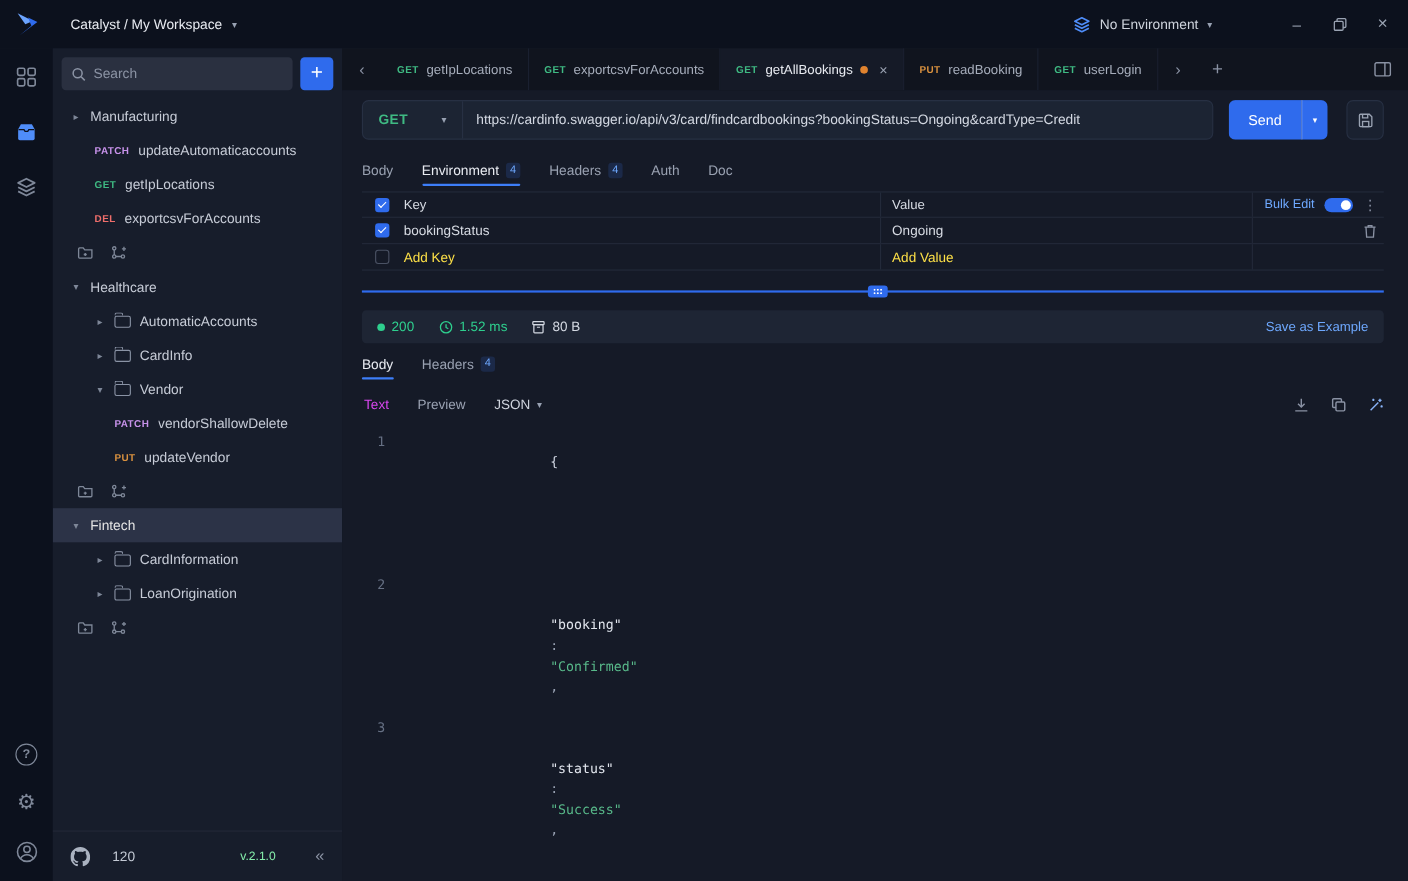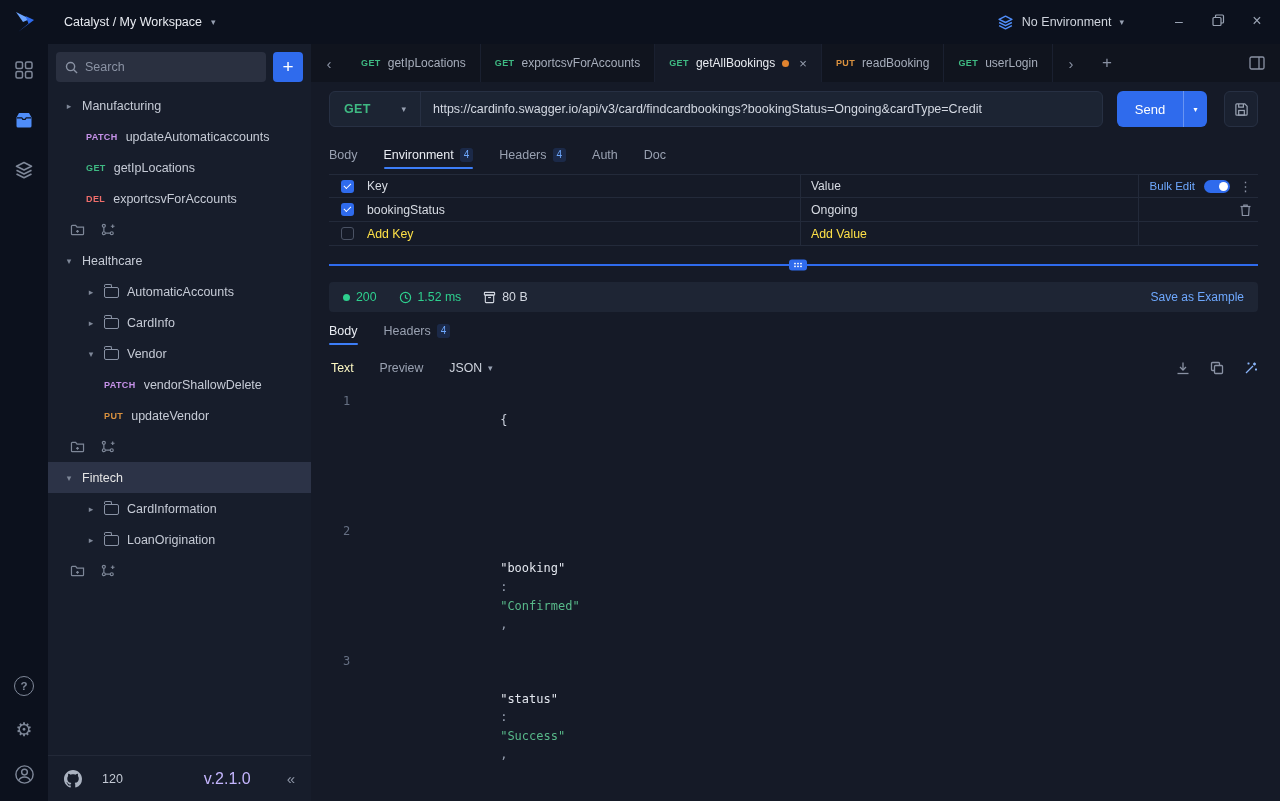--- a/index.html
+++ b/index.html
@@ -7,21 +7,21 @@
   body { background:#151a27; color:#d6dae2; font-family:"Liberation Sans",sans-serif; }
   svg { display:block; }
 
   .app { display:flex; flex-direction:column; height:100%; }
 
   
   .topbar { height:44px; background:#0c111d; display:flex; align-items:center; padding:0 16px 0 12px; flex:none; }
   .logo { width:26px; height:26px; margin-right:26px; }
   .ws-btn { display:flex; align-items:center; gap:9px; color:#e8ebf1; font-size:12.5px; cursor:pointer; }
   .caret-txt { font-size:9px; color:#98a1b2; }
-  .top-right { margin-left:auto; display:flex; align-items:flex-start; }
+  .top-right { margin-left:auto; display:flex; align-items:center;gap:22px; }
   .env { display:flex; align-items:center; gap:8px; color:#cfd4dd; font-size:12.5px; cursor:pointer; }
   .win { display:flex; align-items:center; gap:25px; margin-left:48px; color:#9aa3b3; }
   .win .wbtn { width:14px; height:14px; display:flex; align-items:center; justify-content:center; font-size:14px; cursor:pointer; }
 
   
   .bodyrow { flex:1; display:flex; min-height:0; }
 
   
   .rail { width:48px; background:#0c111d; display:flex; flex-direction:column; align-items:center; padding:16px 0; flex:none; }
   .rail-top { display:flex; flex-direction:column; gap:29px; align-items:center; }
@@ -48,21 +48,21 @@
   .trow.selected .tlabel { color:#e5e5e5; }
   .tcaret { width:10px; font-size:9px; color:#7e8798; flex:none; text-align:center; }
   .method { font-size:9px; font-weight:700; letter-spacing:.4px; flex:none; }
   .m-GET { color:#3fba83; } .m-PUT { color:#d9913f; } .m-PATCH { color:#c792ea; } .m-DEL { color:#ef6e6b; }
   .tlabel { white-space:nowrap; overflow:hidden; text-overflow:ellipsis; }
   .icon-folder { width:15px; height:11px; border:1.3px solid #8a93a5; border-radius:2px; position:relative; flex:none; margin-top:2px; }
   .icon-folder::before { content:""; position:absolute; top:-4.2px; left:-1.3px; width:6px; height:2.6px; border:1.3px solid #8a93a5; border-bottom:none; border-radius:2px 2px 0 0; }
   .tree-actions { display:flex; gap:16px; align-items:center; color:#7e8798; }
 
   .sidebar-footer { height:46px; border-top:1px solid #232938; display:flex; align-items:center; padding:0 16px; gap:20px; font-size:12.5px; color:#c3c9d4; flex:none; }
-  .sf-version { margin-left:auto; color:#c4b5fd; font-size:16px; }
+  .sf-version { margin-left:auto; color:#86efac; font-size:11px; }
   .sf-collapse { color:#8d95a6; margin-left:16px; font-size:15px; cursor:pointer; }
 
   
   .main { flex:1; display:flex; flex-direction:column; background:#151a27; min-width:0; }
 
   
   .tabstrip { height:38px; background:#10141e; display:flex; align-items:stretch; flex:none; }
   .tab-scroll { width:36px; display:flex; align-items:center; justify-content:center; color:#8a92a4; font-size:15px; cursor:pointer; }
   .tabs { display:flex; }
   .tab { display:flex; align-items:center; gap:7px; padding:0 14px; font-size:12px; color:#a6adbb; border-right:1px solid #1a2030; cursor:pointer; white-space:nowrap; }
@@ -119,21 +119,21 @@
   .status-dot { width:7px; height:7px; border-radius:50%; background:#2ecf8e; margin-right:6px; }
   .status-code { color:#2ecf8e; margin-right:22px; }
   .meta-item { display:flex; align-items:center; gap:6px; margin-right:22px; }
   .meta-time { color:#2ecf8e; }
   .meta-size { color:#d4d9e2; }
   .save-example { margin-left:auto; color:#6ea8fe; font-size:12px; cursor:pointer; }
 
   
   .codebar { display:flex; align-items:center; gap:26px; padding:0 22px 0 20px; height:36px; font-size:12.3px; color:#9aa2b2; flex:none; }
   .cb-item { cursor:pointer; display:flex; align-items:center; gap:6px; }
-  .cb-active { color:#fef9c3; }
+  .cb-active { color:#d946ef; }
   .cb-select { color:#cfd4de; }
   .codebar-icons { margin-left:auto; display:flex; gap:20px; align-items:center; }
   .cicon { color:#8a92a4; cursor:pointer; display:flex; }
   .cicon.wand { color:#8ab4f8; }
 
   
   .code { flex:1; overflow:hidden; padding:6px 22px 0 32px; font-family:"DejaVu Sans Mono",monospace; font-size:12px; }
   .cline { display:flex; line-height:18.6px; }
   .ln { width:26px; color:#667084; flex:none; }
   .ct { margin-left:30px; white-space:pre; }

